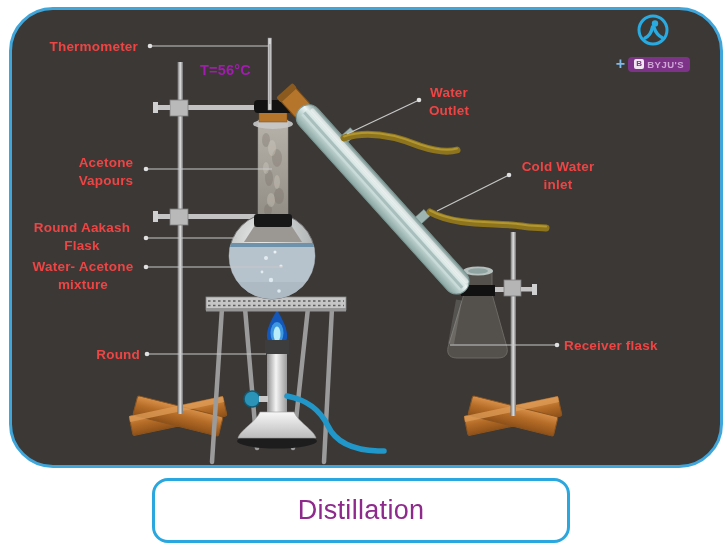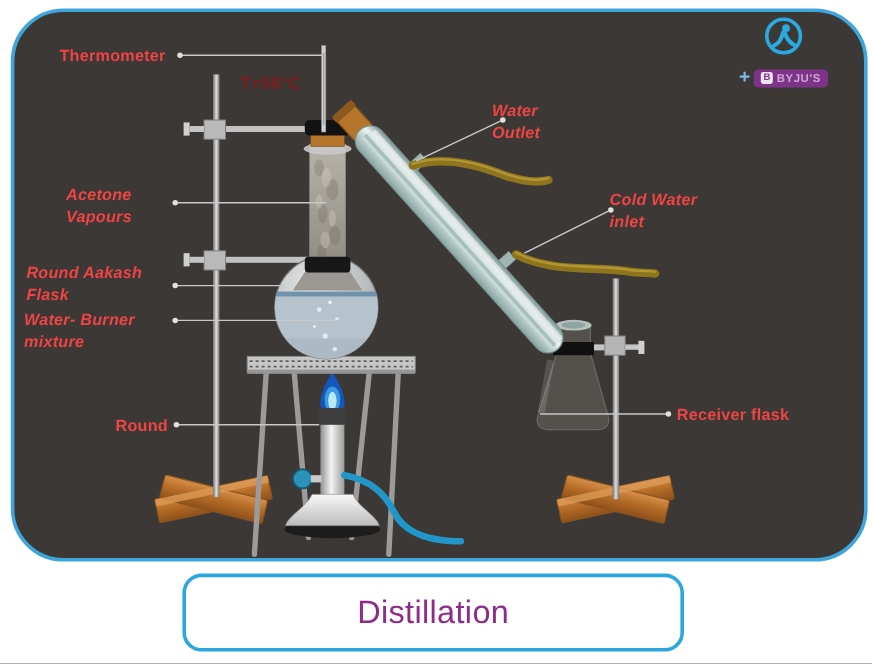--- a/index.html
+++ b/index.html
@@ -9,23 +9,23 @@
   }
   .card{
     position:absolute;left:9px;top:7px;width:708px;height:455px;
     background:#3b3835;border:3px solid #3fa6dc;border-radius:44px;
   }
   .stage{position:absolute;left:0;top:0;width:727px;height:553px;}
   .lbl{
     position:absolute;color:#ef4444;font-weight:bold;font-size:13.5px;
     line-height:1.3;white-space:pre-line;letter-spacing:.2px;
   }
-  .lbl.center{text-align:left;font-style:italic;}
+  .lbl.center{text-align:center;}
   .lbl.right{text-align:right;}
-  .temp{font-size:14.5px;color:#7f1d1d;}
+  .temp{font-size:14.5px;color:#a21caf;}
   .logo{position:absolute;left:586px;top:13px;width:134px;text-align:center;}
   .logo-brand{
     color:#29abe2;font-weight:bold;font-size:27px;letter-spacing:-1px;
     line-height:1;margin-top:1px;
   }
   .logo-sub{display:flex;align-items:center;justify-content:center;gap:3px;margin-top:3px;}
   .logo-plus{color:#7fb9e8;font-size:16px;font-weight:bold;line-height:1;}
   .byjus-badge{
     background:#7d3488;border-radius:4px;padding:2px 6px;display:flex;
     align-items:center;gap:3px;
@@ -235,21 +235,21 @@
     </g>
   </g>
 </svg>
 
 <div class="lbl right" style="left:18px;top:38px;width:120px">Thermometer</div>
 <div class="lbl temp" style="left:200px;top:61px;width:70px">T=56°C</div>
 <div class="lbl center" style="left:55px;top:154px;width:102px">Acetone
 Vapours</div>
 <div class="lbl center" style="left:22px;top:219px;width:120px">Round Aakash
 Flask</div>
-<div class="lbl center" style="left:20px;top:258px;width:126px">Water- Burner
+<div class="lbl center" style="left:20px;top:258px;width:126px">Water- Acetone
 mixture</div>
 <div class="lbl right" style="left:54px;top:346px;width:86px">Round</div>
 <div class="lbl center" style="left:410px;top:84px;width:78px">Water
 Outlet</div>
 <div class="lbl center" style="left:508px;top:158px;width:100px">Cold Water
 inlet</div>
 <div class="lbl" style="left:564px;top:337px;width:112px">Receiver flask</div>
 
 <div class="logo">
   <svg width="36" height="36" viewBox="0 0 36 36">

